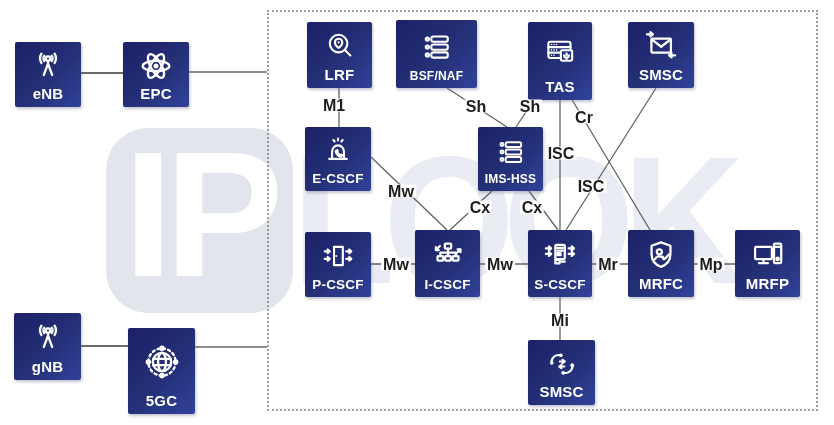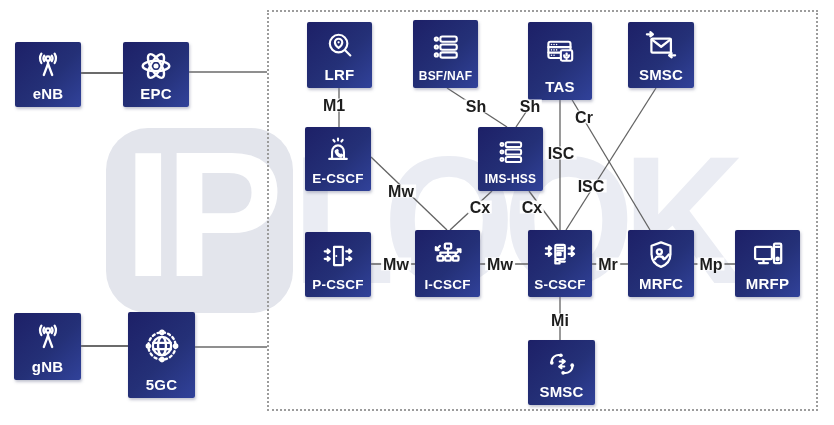--- a/index.html
+++ b/index.html
@@ -117,21 +117,21 @@
         <circle cx="12" cy="7" r="1.5"></circle>
           <path d="M12 8.6v3.4"></path>
           <path d="M9.2 18l2.8-7.5L14.8 18"></path>
         <path d="M7.6 3.8a6 6 0 0 0 0 6.2M16.4 3.8a6 6 0 0 1 0 6.2"></path>
         <path d="M9.5 5.1a3.3 3.3 0 0 0 0 3.6M14.5 5.1a3.3 3.3 0 0 1 0 3.6"></path>
       </svg>
     </span>
     <span class="label">gNB</span>
   </div>
 
-  <div class="node" style="left:128px;top:312px;width:67px;height:86px">
+  <div class="node" style="left:128px;top:328px;width:67px;height:86px">
     <span class="icon">
       <svg class="g" width="38" height="38" viewBox="0 0 24 24" stroke-width="1.2">
         <circle cx="12" cy="12" r="5.8"></circle>
         <ellipse cx="12" cy="12" rx="2.5" ry="5.8"></ellipse>
         <path d="M6.5 10h11M6.5 14h11"></path>
         <circle cx="12" cy="12" r="8.6" stroke-dasharray="1.4 2"></circle>
         <circle cx="12" cy="3.4" r="1"></circle>
           <circle cx="3.4" cy="12" r="1"></circle>
         <circle cx="20.6" cy="12" r="1"></circle>
           <circle cx="12" cy="20.6" r="1"></circle>
@@ -145,21 +145,21 @@
       <svg class="g" width="34" height="34" viewBox="0 0 24 24" stroke-width="1.3">
         <circle cx="11" cy="10.3" r="6.2"></circle>
         <path d="M15.6 15L19.3 18.7"></path>
         <path d="M11 6.9a2.6 2.6 0 0 1 2.6 2.6c0 1.9-2.6 3.8-2.6 3.8s-2.6-1.9-2.6-3.8A2.6 2.6 0 0 1 11 6.9z"></path>
         <circle cx="11" cy="9.4" r="0.8" fill="#fff" stroke="none"></circle>
       </svg>
     </span>
     <span class="label">LRF</span>
   </div>
 
-  <div class="node" style="left:413px;top:20px;width:65px;height:68px">
+  <div class="node" style="left:396px;top:20px;width:81px;height:68px">
     <span class="icon">
       <svg class="g" width="34" height="34" viewBox="0 0 24 24" stroke-width="1.4">
         <rect x="8" y="4.6" width="11.6" height="3.7" rx="1.4"></rect>
         <rect x="8" y="10.2" width="11.6" height="3.7" rx="1.4"></rect>
         <rect x="8" y="15.8" width="11.6" height="3.7" rx="1.4"></rect>
         <circle cx="5.2" cy="6.4" r="1.1"></circle>
           <circle cx="5.2" cy="12" r="1.1"></circle>
           <circle cx="5.2" cy="17.6" r="1.1"></circle>
       </svg>
     </span>

